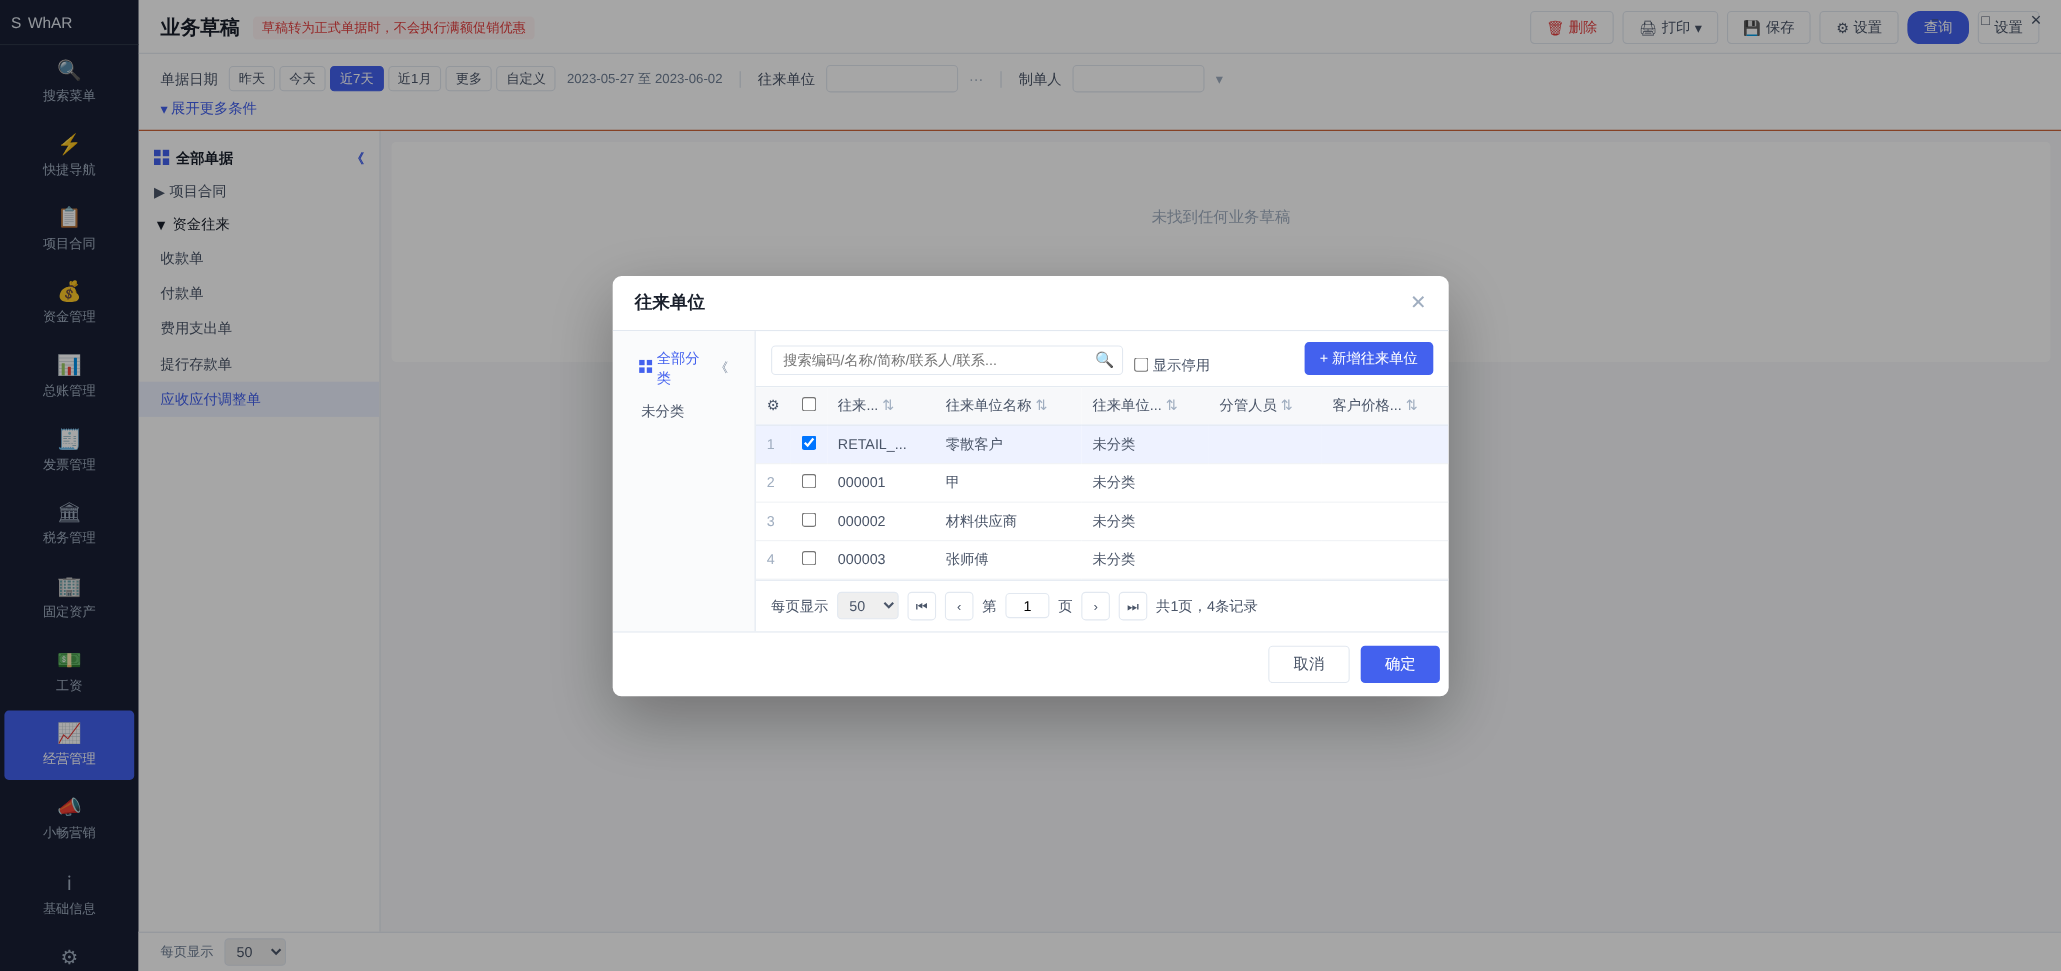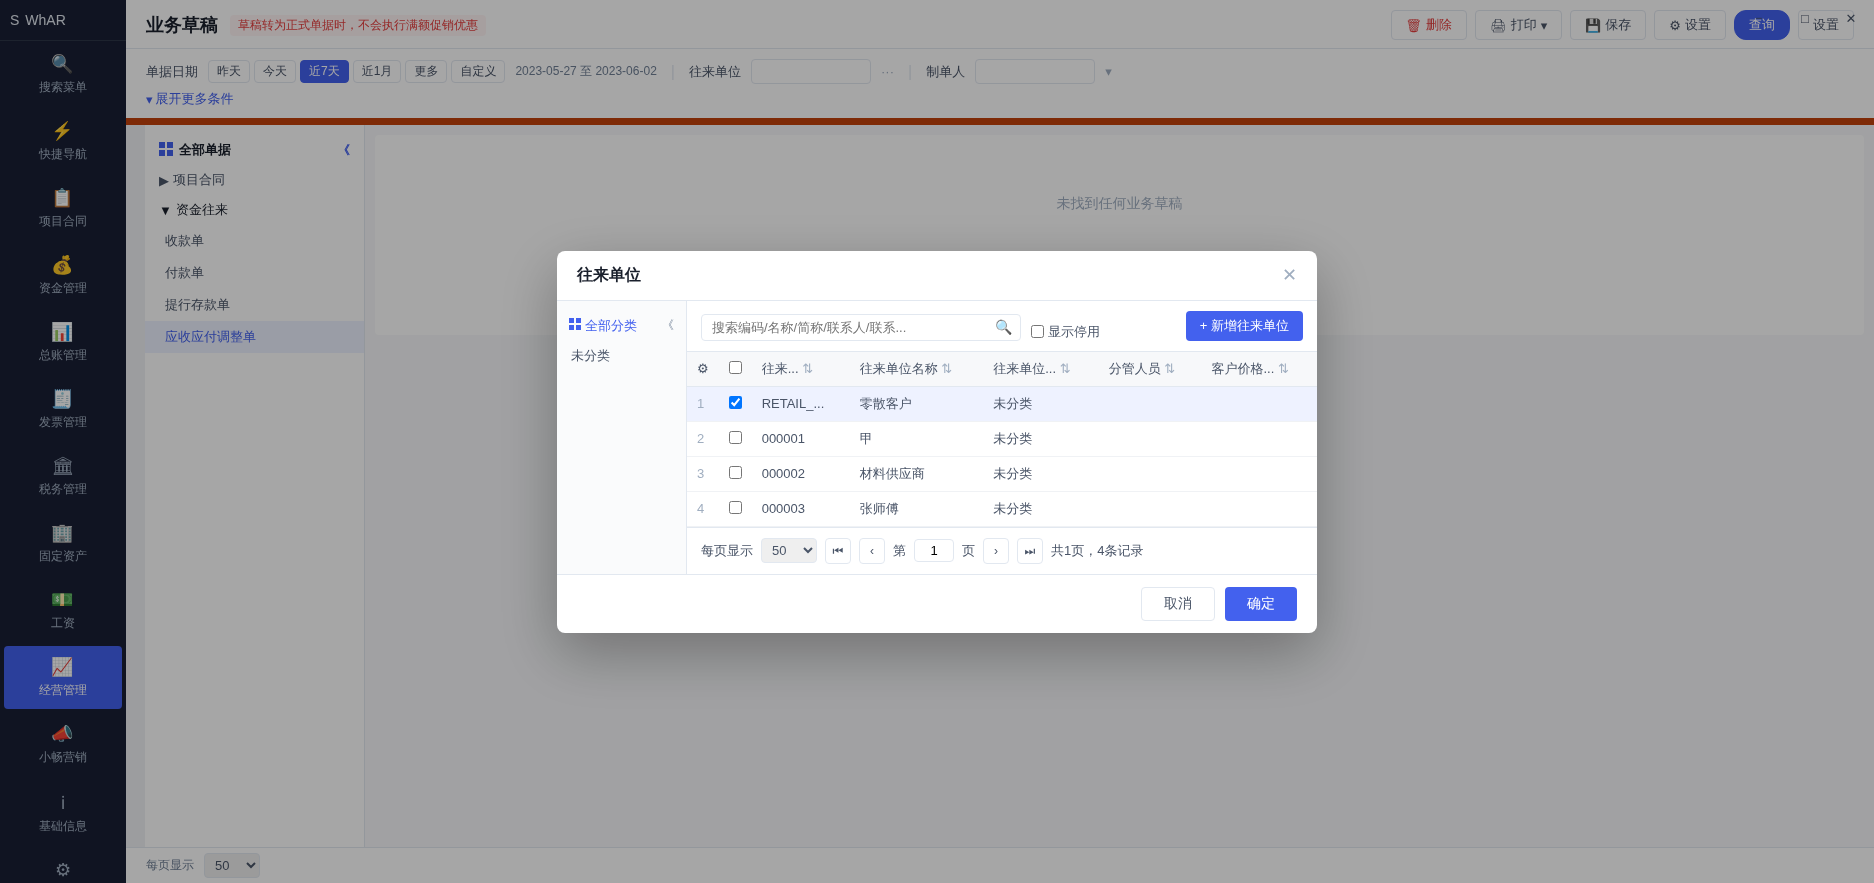--- a/index.html
+++ b/index.html
@@ -82,33 +82,33 @@
     .page-subtitle { font-size: 12px; color: #e53e3e; background: #fff5f5; padding: 2px 8px; border-radius: 4px; }
     .header-actions { display: flex; align-items: center; gap: 8px; }
     .btn { padding: 5px 14px; border-radius: 4px; font-size: 13px; cursor: pointer; border: 1px solid #e2e8f0; background: #fff; color: #4a5568; display: flex; align-items: center; gap: 4px; }
     .btn-primary { background: #4361ee; color: #fff; border-color: #4361ee; border-radius: 12px; }
     .btn-danger { color: #e53e3e; border-color: #e2e8f0; }
 
     
     .filter-area {
       background: #fff;
       padding: 10px 20px;
-      border-bottom: 7px solid #c2410c;
+      border-bottom: 1px solid #c2410c;
     }
     .filter-row { display: flex; align-items: center; gap: 10px; flex-wrap: wrap; }
     .filter-label { font-size: 13px; color: #4a5568; white-space: nowrap; }
     .date-btns { display: flex; gap: 4px; }
     .date-btn { padding: 2px 8px; border-radius: 4px; font-size: 12px; cursor: pointer; border: 1px solid #e2e8f0; background: #fff; color: #4a5568; }
     .date-btn.active { background: #4361ee; color: #fff; border-color: #4361ee; }
     .date-range { font-size: 12px; color: #718096; }
     .filter-input { border: 1px solid #e2e8f0; border-radius: 4px; padding: 4px 10px; font-size: 13px; width: 180px; color: #4a5568; }
     .expand-btn { color: #4361ee; font-size: 13px; cursor: pointer; display: flex; align-items: center; gap: 3px; }
 
     
-    .content-area { flex: 1; display: flex; overflow: hidden; background: #f7f8fa; margin-left: 19px; }
+    .content-area { flex: 1; display: flex; overflow: hidden; background: #f7f8fa; }
 
     
     .left-panel {
       width: 220px;
       background: #fff;
       border-right: 1px solid #e2e8f0;
       padding: 10px 0;
       overflow-y: auto;
     }
     .left-panel-header { padding: 6px 14px; font-size: 13px; font-weight: 600; color: #1a202c; display: flex; align-items: center; gap: 6px; }
@@ -152,21 +152,21 @@
       justify-content: space-between;
     }
     .modal-title { font-size: 16px; font-weight: 600; color: #1a202c; }
     .modal-close { cursor: pointer; color: #a0aec0; font-size: 18px; line-height: 1; }
     .modal-body { display: flex; flex: 1; overflow: hidden; }
 
     
     .modal-sidebar {
       width: 130px;
       border-right: 1px solid #e2e8f0;
-      padding: 10px 0;
+      padding: 10px 12px;
       background: #fafbfc;
     }
     .modal-sidebar-header {
       padding: 6px 12px;
       font-size: 13px;
       color: #4361ee;
       font-weight: 500;
       display: flex;
       align-items: center;
       gap: 4px;
@@ -273,21 +273,21 @@
       width: 40px;
       border: 1px solid #e2e8f0;
       border-radius: 4px;
       padding: 3px 6px;
       font-size: 13px;
       text-align: center;
     }
 
     
     .modal-footer {
-      padding: 12px 20px;
+      padding: 12px 8px;
       border-top: 1px solid #e2e8f0;
       display: flex;
       justify-content: flex-end;
       gap: 10px;
     }
     .btn-cancel {
       padding: 7px 22px;
       border: 1px solid #e2e8f0;
       border-radius: 4px;
       background: #fff;
@@ -500,20 +500,23 @@
       </div>
       <div class="nav-group expanded">
         <span>▼</span>
         <span>资金往来</span>
       </div>
       <div class="nav-item">
         <span>收款单</span>
       </div>
       <div class="nav-item">
         <span>付款单</span>
+      </div>
+      <div class="nav-item">
+        <span>费用支出单</span>
       </div>
       <div class="nav-item">
         <span>提行存款单</span>
       </div>
       <div class="nav-item active">
         <span>应收应付调整单</span>
       </div>
     </div>
 
     <div class="table-area">

